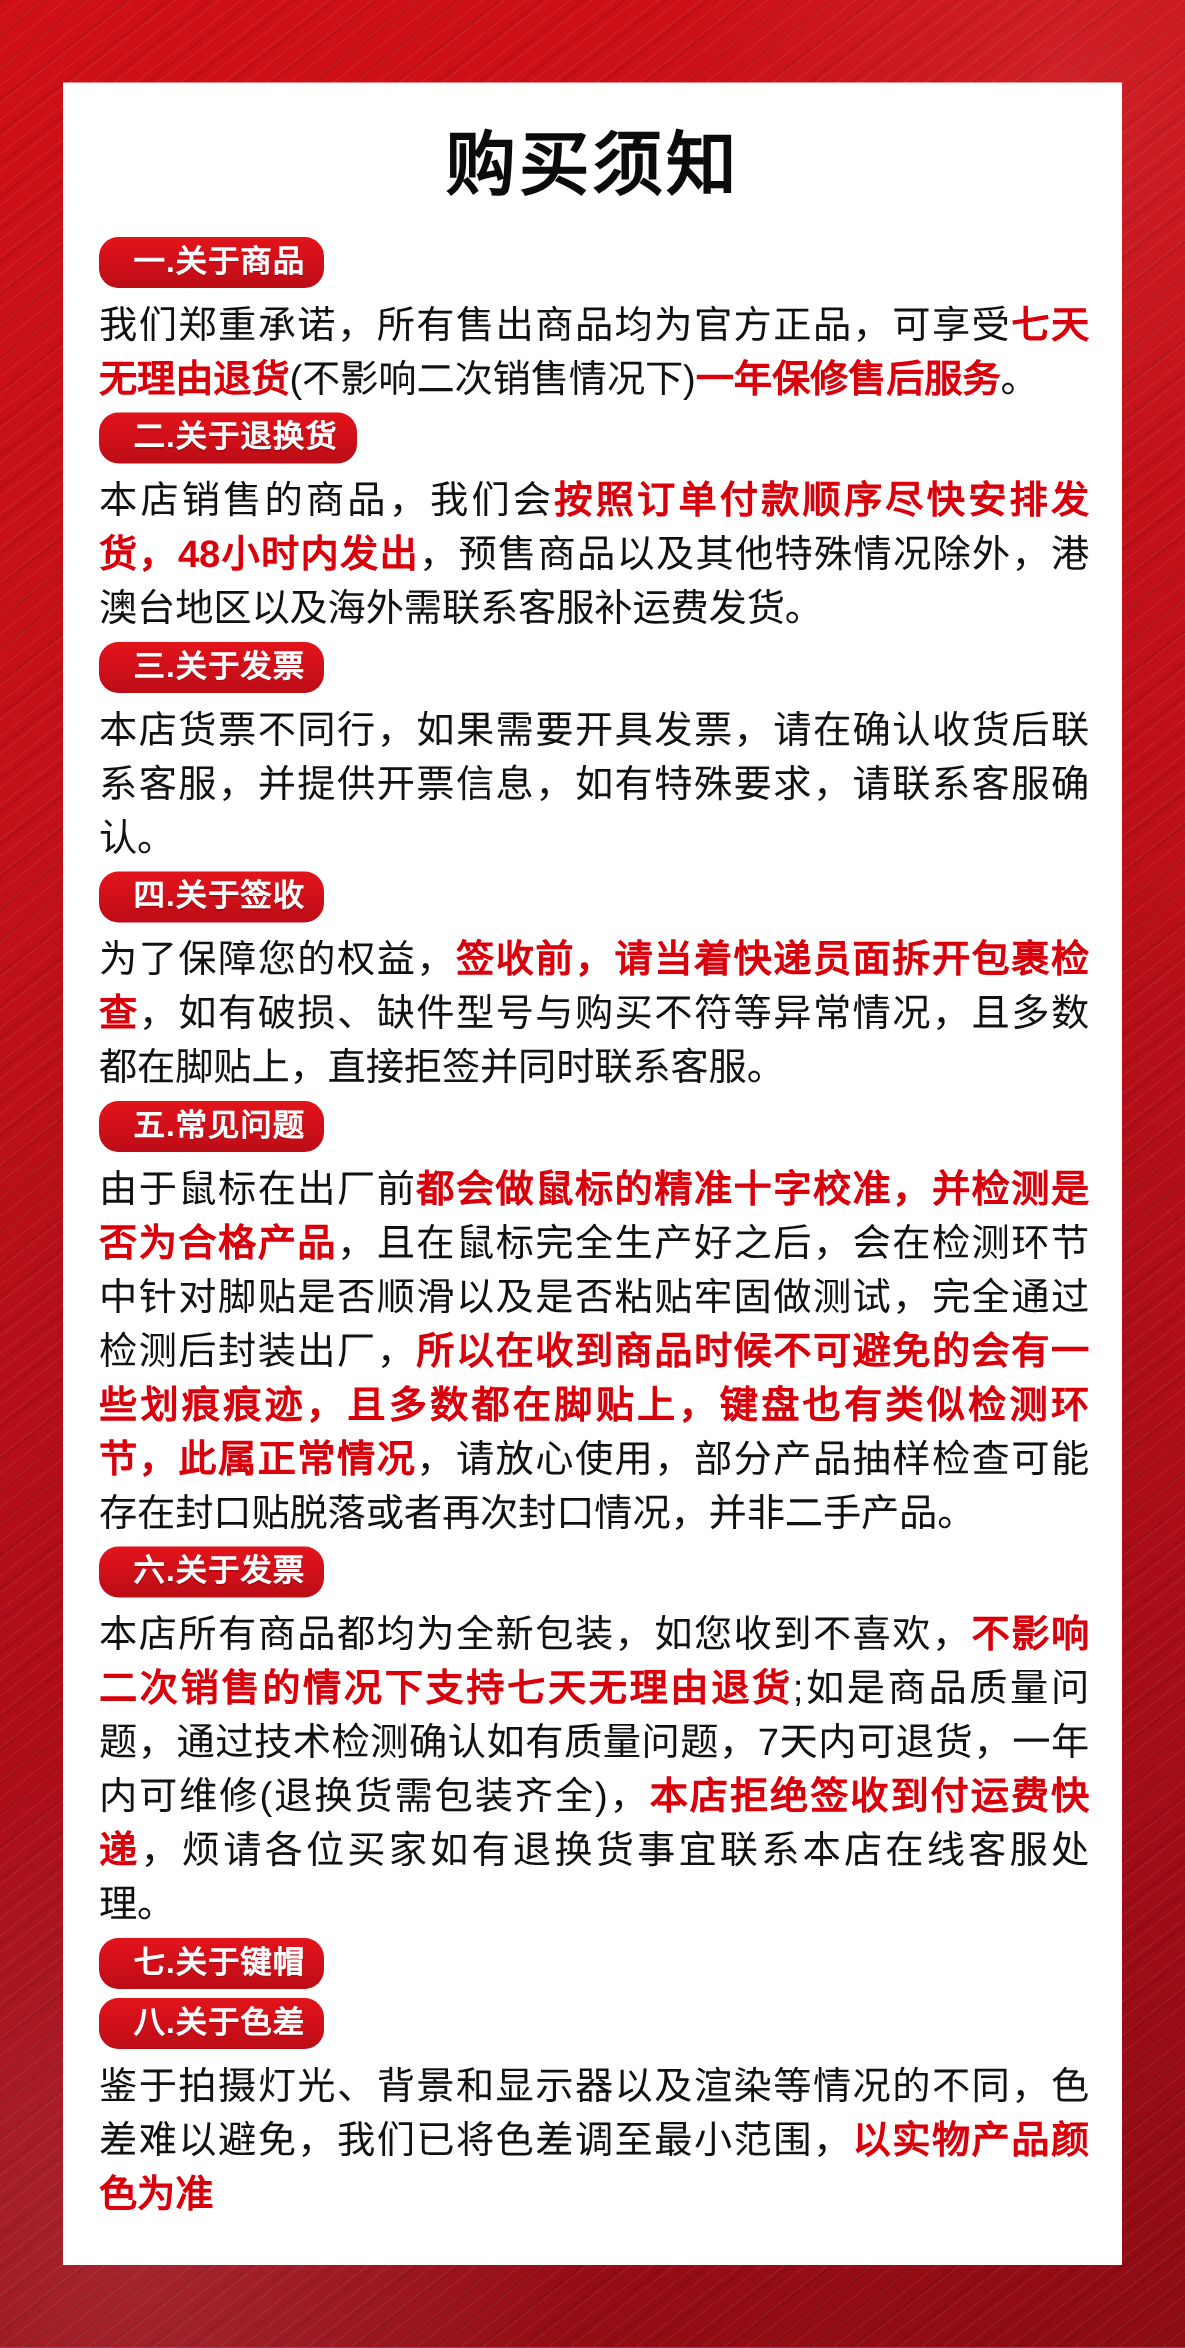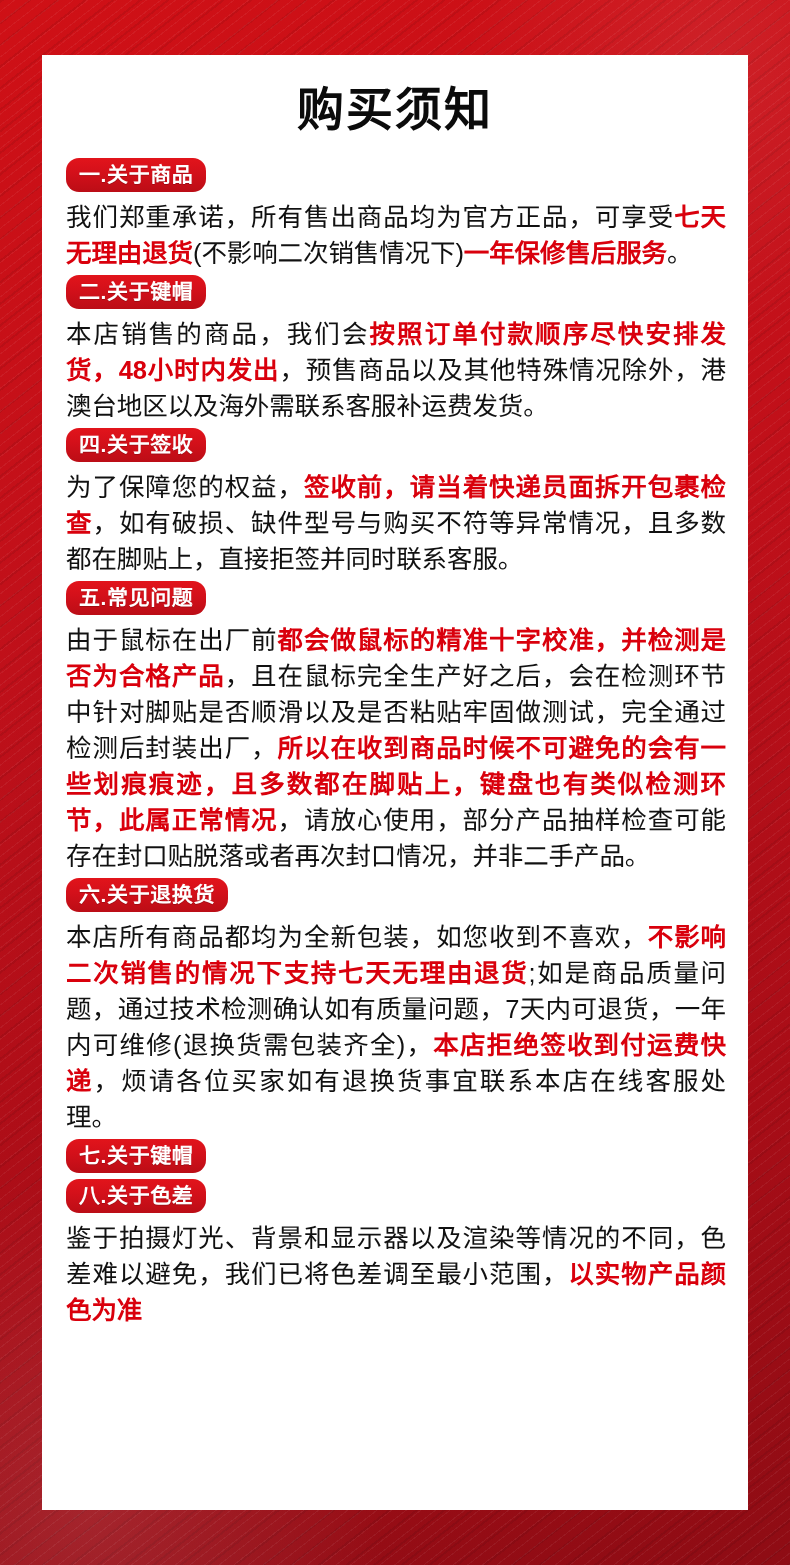--- a/index.html
+++ b/index.html
@@ -81,21 +81,21 @@
 
   
   .sec-badge {
     display: inline-block;
     background: linear-gradient(180deg, #e2141b 0%, #d4101a 42%, #bb0d16 100%);
     color: #ffffff;
     font-size: 21px;
     font-weight: 900;
     letter-spacing: 0.6px;
     line-height: 1;
-    padding: 6px 13px 7px 13px;
+    padding: 6px 13px 7px 23px;
     border-radius: 13px;
     margin: 2px 0 3px 4px;
     white-space: nowrap;
     text-shadow: 0 1px 0 rgba(0,0,0,0.18);
   }
 
   .sec-body {
     font-size: 25.5px;
     line-height: 36px;
     color: #111111;
@@ -113,21 +113,22 @@
 </head>
 <body>
 
 <div class="poster">
   <div class="poster-bg"></div>
 
   <div class="card">
     <h1 class="doc-title">购买须知</h1>
     <div id="sections-root">
         <div class="section"><div class="sec-badge">一.关于商品</div><p class="sec-body"><span>我们郑重承诺，所有售出商品均为官方正品，可享受</span><span class="hl">七天无理由退货</span><span>(不影响二次销售情况下)</span><span class="hl">一年保修售后服务</span><span>。</span></p></div>
-        <div class="section"><div class="sec-badge">二.关于键帽</div><p class="sec-body"><span>本店销售的商品，我们会</span><span class="hl">按照订单付款顺序尽快安排发货，48小时内发出</span><span>，预售商品以及其他特殊情况除外，港澳台地区以及海外需联系客服补运费发货。</span></p></div>
+        <div class="section"><div class="sec-badge">二.关于退换货</div><p class="sec-body"><span>本店销售的商品，我们会</span><span class="hl">按照订单付款顺序尽快安排发货，48小时内发出</span><span>，预售商品以及其他特殊情况除外，港澳台地区以及海外需联系客服补运费发货。</span></p></div>
+        <div class="section"><div class="sec-badge">三.关于发票</div><p class="sec-body"><span>本店货票不同行，如果需要开具发票，请在确认收货后联系客服，并提供开票信息，如有特殊要求，请联系客服确认。</span></p></div>
         <div class="section"><div class="sec-badge">四.关于签收</div><p class="sec-body"><span>为了保障您的权益，</span><span class="hl">签收前，请当着快递员面拆开包裹检查</span><span>，如有破损、缺件型号与购买不符等异常情况，且多数都在脚贴上，直接拒签并同时联系客服。</span></p></div>
         <div class="section"><div class="sec-badge">五.常见问题</div><p class="sec-body"><span>由于鼠标在出厂前</span><span class="hl">都会做鼠标的精准十字校准，并检测是否为合格产品</span><span>，且在鼠标完全生产好之后，会在检测环节中针对脚贴是否顺滑以及是否粘贴牢固做测试，完全通过检测后封装出厂，</span><span class="hl">所以在收到商品时候不可避免的会有一些划痕痕迹，且多数都在脚贴上，键盘也有类似检测环节，此属正常情况</span><span>，请放心使用，部分产品抽样检查可能存在封口贴脱落或者再次封口情况，并非二手产品。</span></p></div>
-        <div class="section"><div class="sec-badge">六.关于退换货</div><p class="sec-body"><span>本店所有商品都均为全新包装，如您收到不喜欢，</span><span class="hl">不影响二次销售的情况下支持七天无理由退货</span><span>;如是商品质量问题，通过技术检测确认如有质量问题，7天内可退货，一年内可维修(退换货需包装齐全)，</span><span class="hl">本店拒绝签收到付运费快递</span><span>，烦请各位买家如有退换货事宜联系本店在线客服处理。</span></p></div>
+        <div class="section"><div class="sec-badge">六.关于发票</div><p class="sec-body"><span>本店所有商品都均为全新包装，如您收到不喜欢，</span><span class="hl">不影响二次销售的情况下支持七天无理由退货</span><span>;如是商品质量问题，通过技术检测确认如有质量问题，7天内可退货，一年内可维修(退换货需包装齐全)，</span><span class="hl">本店拒绝签收到付运费快递</span><span>，烦请各位买家如有退换货事宜联系本店在线客服处理。</span></p></div>
         <div class="section"><div class="sec-badge">七.关于键帽</div></div>
         <div class="section"><div class="sec-badge">八.关于色差</div><p class="sec-body"><span>鉴于拍摄灯光、背景和显示器以及渲染等情况的不同，色差难以避免，我们已将色差调至最小范围，</span><span class="hl">以实物产品颜色为准</span></p></div>
       </div>
   </div>
 </div>
 
 </body></html>

